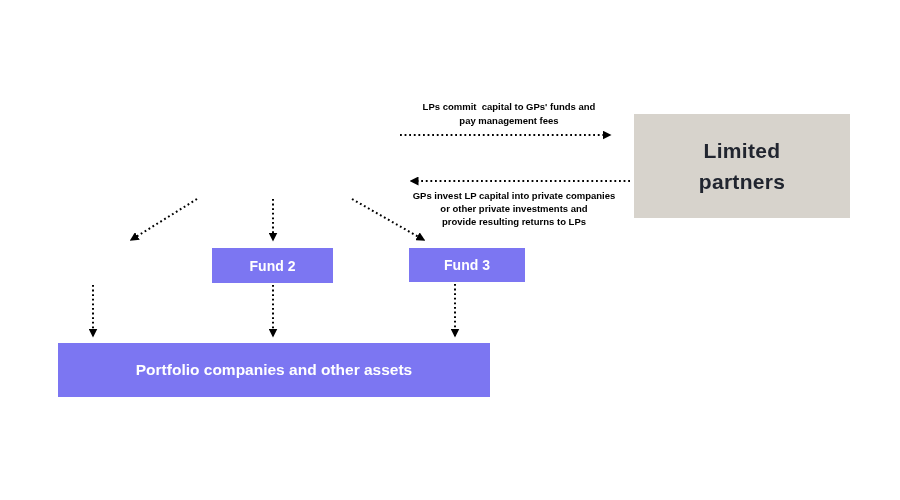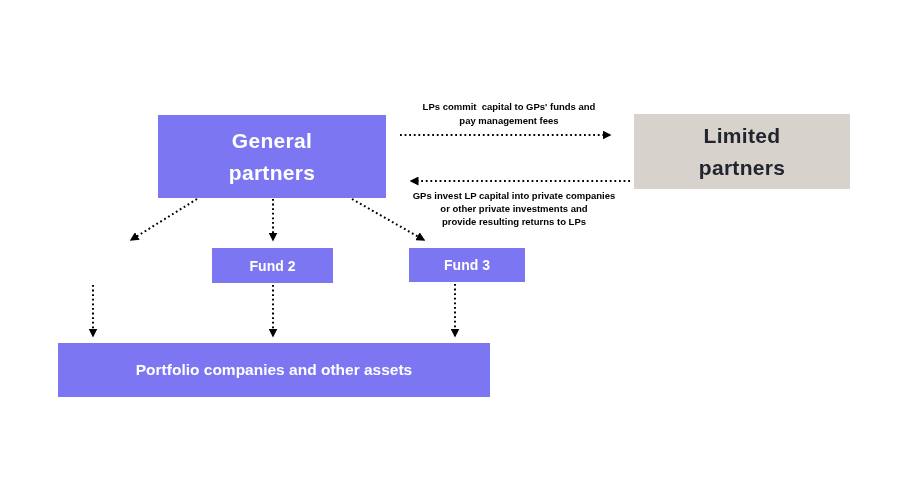--- a/index.html
+++ b/index.html
@@ -13,21 +13,21 @@
   .arrows{position:absolute;left:0;top:0;width:900px;height:500px;pointer-events:none;}
   .arrows line{stroke:var(--arrow);stroke-width:2;stroke-dasharray:1.8 2.8;}
   .arrows .ah{fill:var(--arrow);}
   .node{position:absolute;display:flex;align-items:center;justify-content:center;
         text-align:center;font-weight:700;}
   .node .inner{width:100%;}
   .purple{background:var(--purple);color:var(--white);}
   .gray{background:var(--gray);color:var(--dark);}
   #gp{left:158px;top:115px;width:228px;height:83px;font-size:21px;line-height:1.5;letter-spacing:.3px;}
   #gp .inner{max-width:130px;margin:0 auto;}
-  #lp{left:634px;top:114px;width:216px;height:75px;font-size:21px;line-height:1.5;letter-spacing:.3px;}
+  #lp{left:634px;top:114px;width:216px;height:104px;font-size:21px;line-height:1.5;letter-spacing:.3px;}
   #lp .inner{max-width:120px;margin:0 auto;}
   #f1{left:22px;top:248px;width:140px;height:35px;font-size:14px;}
   #f2{left:212px;top:248px;width:121px;height:35px;font-size:14px;}
   #f3{left:393px;top:248px;width:116px;height:34px;font-size:14px;margin-left:16px;}
   #pf{left:58px;top:343px;width:432px;height:54px;font-size:15.5px;line-height:1.5;}
   #pf .inner{max-width:310px;margin:12px auto;}
   .edge-label{position:absolute;font-weight:700;color:var(--arrow);text-align:center;
               white-space:pre-wrap;font-size:9.5px;line-height:13.5px;}
   #lbl-commit{left:398px;top:100px;width:222px;}
   #lbl-invest{left:398px;top:189px;width:232px;line-height:13px;}
@@ -46,23 +46,20 @@
     <line x1="400" y1="135" x2="610" y2="135" marker-end="url(#ah)"></line>
     <line x1="630" y1="181" x2="411" y2="181" marker-end="url(#ah)"></line>
     <line x1="197" y1="199" x2="131" y2="240" marker-end="url(#ah)"></line>
     <line x1="273" y1="199" x2="273" y2="240" marker-end="url(#ah)"></line>
     <line x1="352" y1="199" x2="424" y2="240" marker-end="url(#ah)"></line>
     <line x1="93" y1="285" x2="93" y2="336" marker-end="url(#ah)"></line>
     <line x1="273" y1="285" x2="273" y2="336" marker-end="url(#ah)"></line>
     <line x1="455" y1="284" x2="455" y2="336" marker-end="url(#ah)"></line>
   </svg>
 
-  <div id="gp" class="node purple">
-    <div class="inner">General partners</div>
-  </div>
 
   <div id="lp" class="node gray">
     <div class="inner">Limited partners</div>
   </div>
 
 
   <div id="f2" class="node purple">
     <div class="inner">Fund 2</div>
   </div>
 

